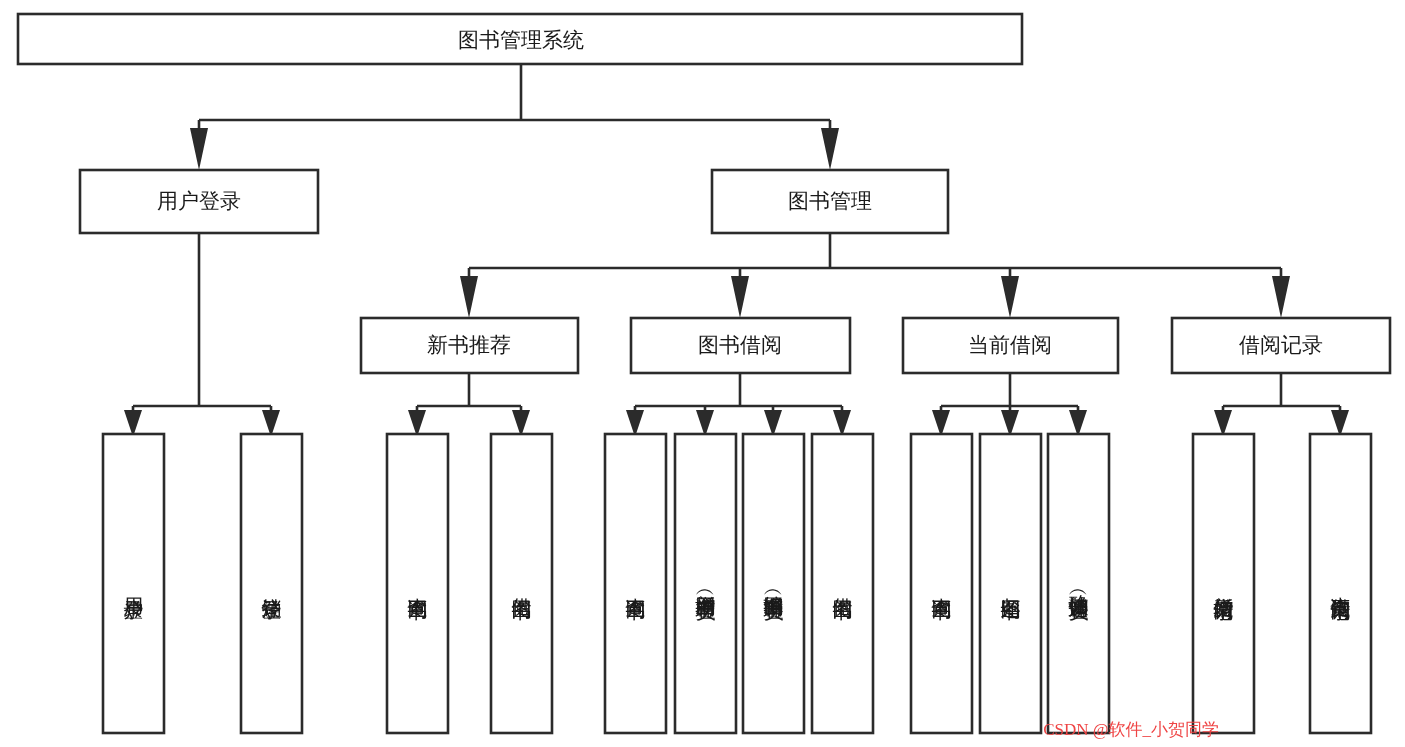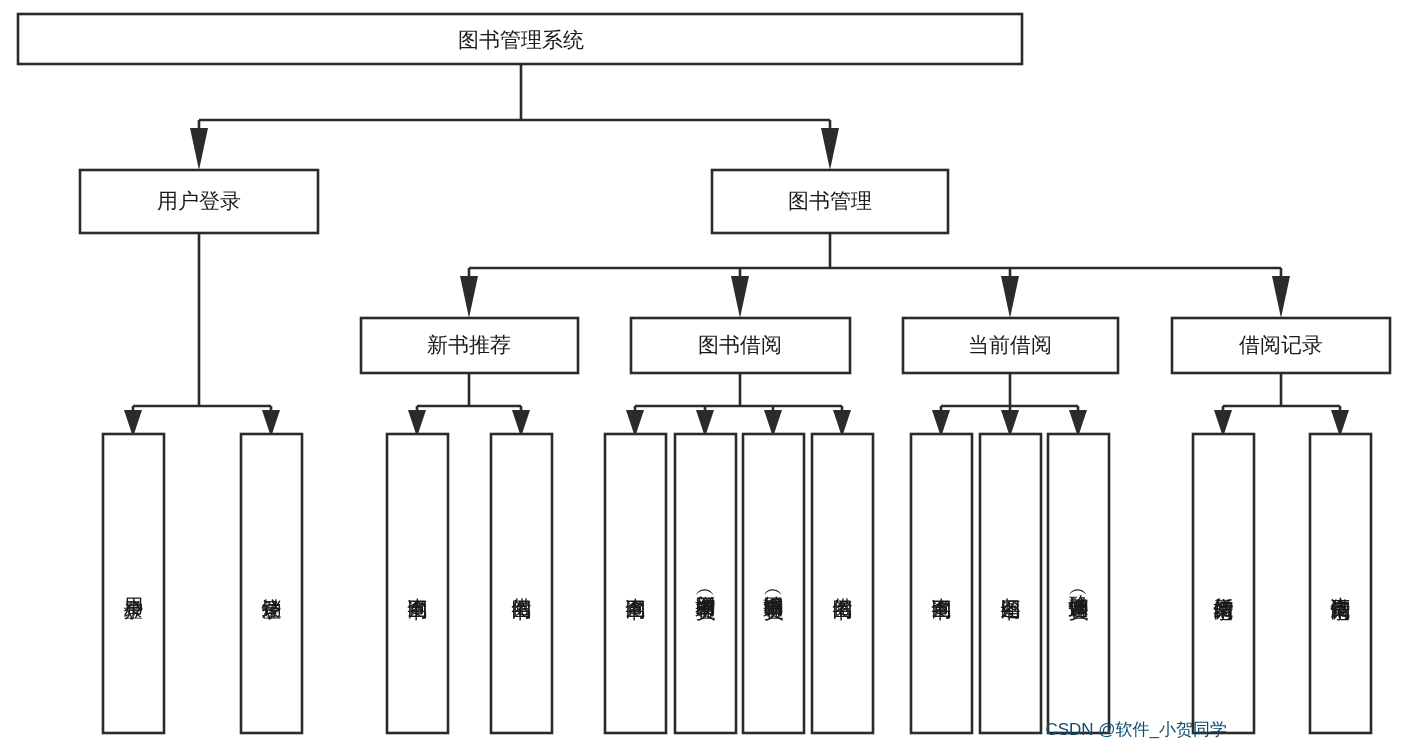--- a/index.html
+++ b/index.html
@@ -59,25 +59,25 @@
     color: #1a1a1a;
     letter-spacing: 1px;
     white-space: nowrap;
     display: flex;
     align-items: center;
     justify-content: center;
     pointer-events: none;
   }
   .watermark {
     position: absolute;
-    right: 8px;
+    right: 16px;
     bottom: 6px;
-    font-family: Liberation Sans, sans-serif;
+    font-family: Liberation Serif, serif;
     font-size: 17px;
-    color: #0c4a6e;
+    color: #ef4444;
     white-space: nowrap;
     user-select: none;
   }
 </style>
 </head>
 <body>
 
 <div id="diagram-root">
 
   <svg id="flow-svg" viewBox="0 0 1405 747">

